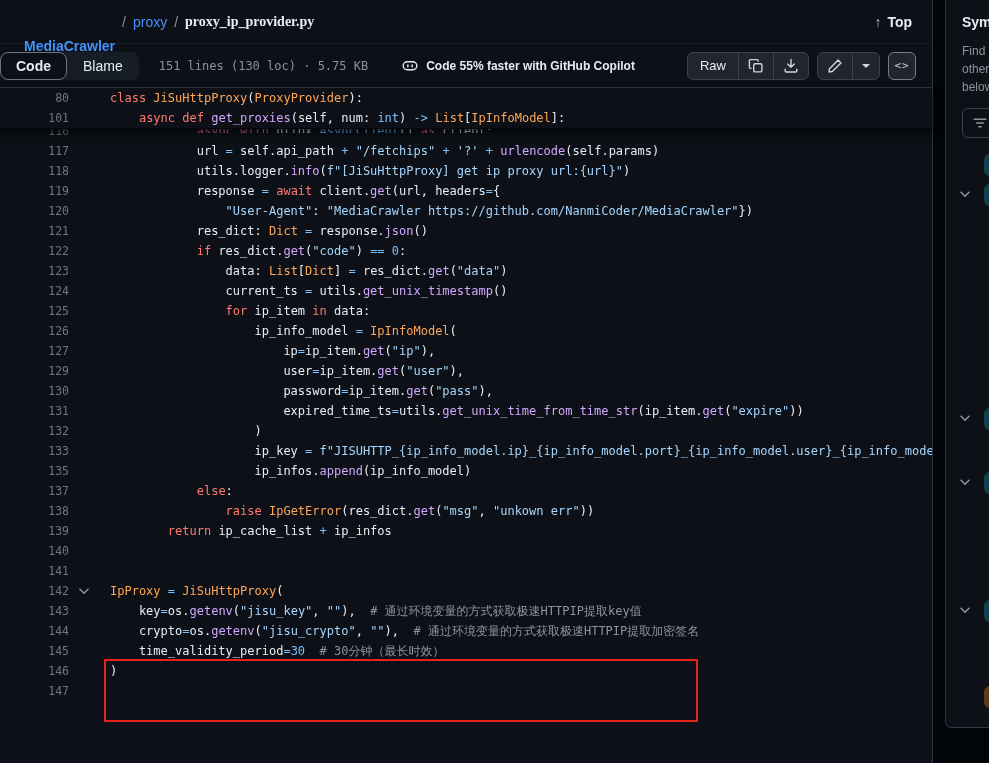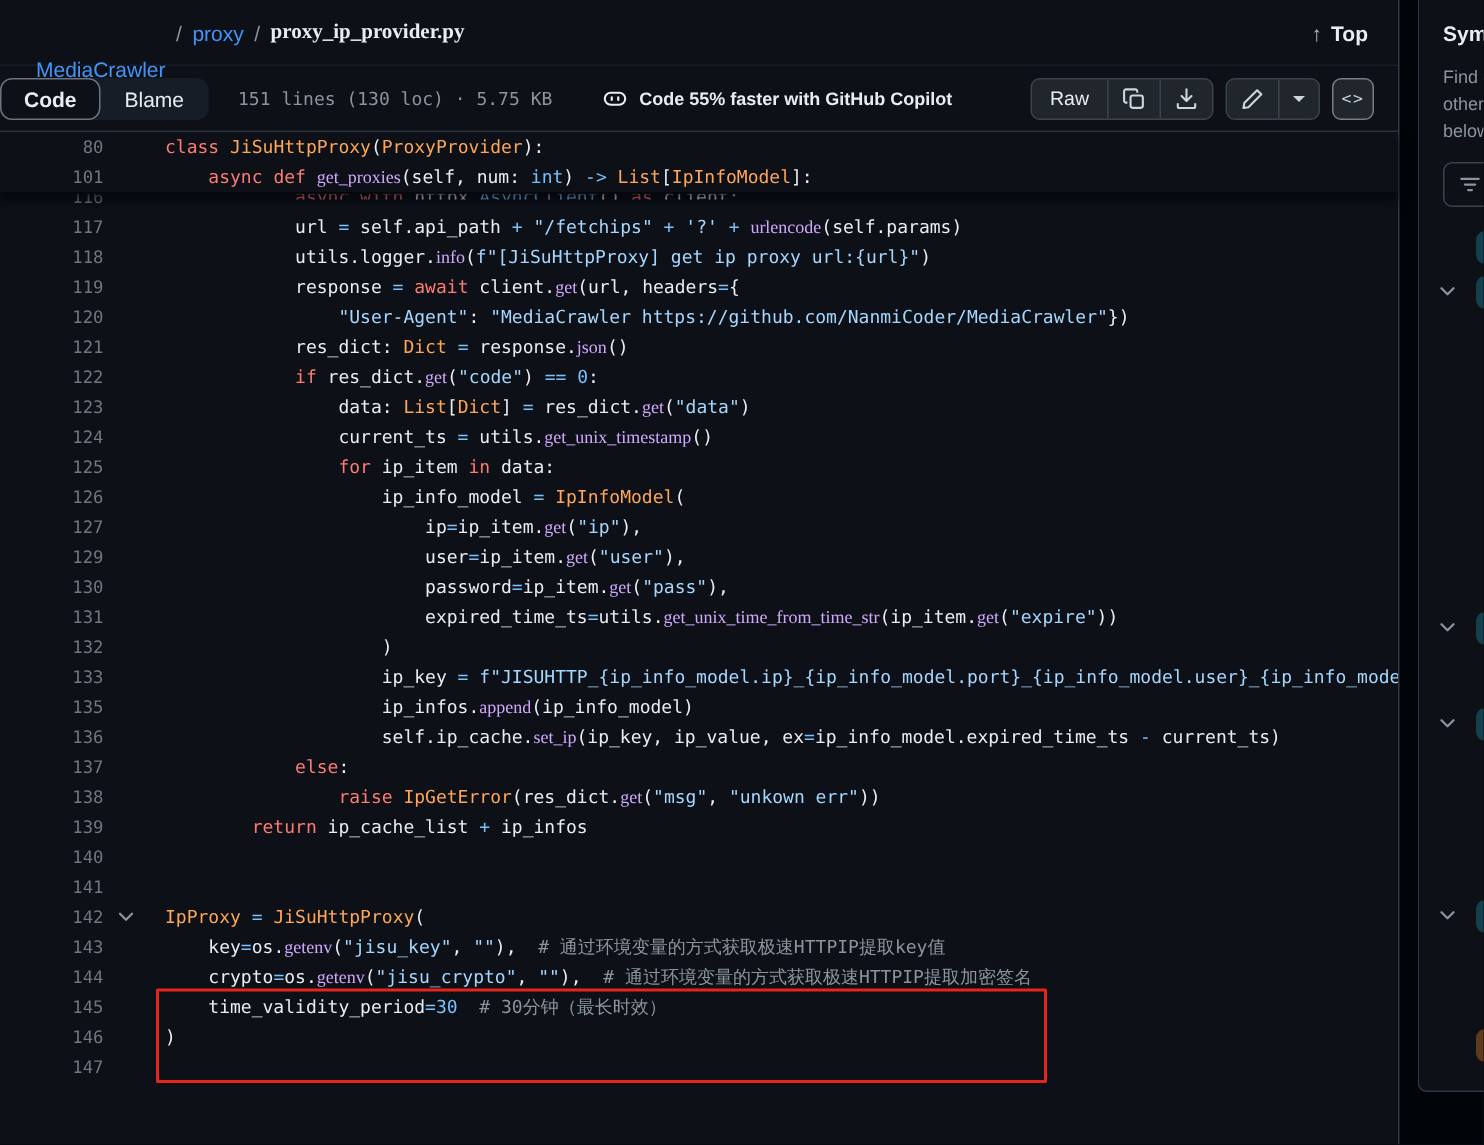--- a/index.html
+++ b/index.html
@@ -12,21 +12,21 @@
   .main-col{
     position:absolute;left:0;top:0;width:933px;height:763px;
     background:#0d1117;border-right:1px solid #2f3742;box-sizing:border-box;
   }
   .breadcrumb-row{
     height:44px;display:flex;align-items:center;justify-content:space-between;
     padding:0 20px 0 24px;border-bottom:1px solid #171d26;box-sizing:border-box;
   }
   .crumbs{display:flex;align-items:center;gap:7px;font-size:14px;}
   .crumb-link{color:#4493f8;cursor:pointer;}
-  .crumb-repo{font-weight:400;margin-top:48px;}
+  .crumb-repo{font-weight:700;margin-top:48px;}
   .crumb-sep{color:#8b949e;}
   .crumb-file{font-weight:600;color:#e6edf3;font-family:Liberation Serif, serif;}
   .top-btn{display:flex;align-items:center;gap:6px;font-size:14px;font-weight:600;color:#e6edf3;cursor:pointer;}
   .top-arrow{color:#b7bfc7;font-weight:400;font-size:14px;}
   .toolbar-row{
     height:44px;display:flex;align-items:center;gap:8px;
     padding:0 16px 0 0;border-bottom:1px solid #2f3742;box-sizing:border-box;
   }
   .segmented{display:flex;background:#171d26;border-radius:8px;align-items:stretch;}
   .seg-btn{font-size:14px;padding:4px 15px;border-radius:8px;border:1px solid transparent;color:#e6edf3;cursor:pointer;line-height:18px;}
@@ -46,21 +46,21 @@
   .caret{width:0;height:0;border-left:4px solid transparent;border-right:4px solid transparent;border-top:4px solid #cdd5dd;}
   
   .code-area{font-family:"DejaVu Sans Mono",monospace;font-size:12px;line-height:20px;position:relative;}
   .crow{display:flex;height:20px;margin-left:15px;}
   .ln{width:60px;flex:none;text-align:right;padding-right:6px;box-sizing:border-box;color:#6e7681;font-size:11.5px;cursor:pointer;}
   .fold{width:18px;flex:none;display:flex;align-items:center;justify-content:center;}
   .lc{flex:1;min-width:0;white-space:pre;overflow:hidden;padding-left:17px;}
   .sticky-block{position:relative;z-index:2;box-shadow:0 4px 7px rgba(1,4,9,.75);border-bottom:1px solid #05070b;background:#0d1117;}
   .crow.clip{height:12px;overflow:hidden;}
   .crow.clip .ln,.crow.clip .fold,.crow.clip .lc{transform:translateY(-8px);}
-  .c-kw{color:#ff7b72;}  .c-type{color:#ffa657;} .c-fn{color:#d2a8ff;font-family:Liberation Serif, serif;}
+  .c-kw{color:#ff7b72;}  .c-type{color:#ffa657;} .c-fn{color:#d2a8ff;}
   .c-str{color:#a5d6ff;} .c-const{color:#79c0ff;} .c-op{color:#79c0ff;}
   .c-pl{color:#e6edf3;}  .c-com{color:#8b949e;}
   .annotation{
     position:absolute;left:104px;top:659px;width:594px;height:63px;
     border:2px solid #e5251b;box-sizing:border-box;z-index:6;border-radius:1px;
   }
   
   .side-panel{
     position:absolute;left:945px;top:0;width:330px;height:728px;
     background:#0d1117;border:1px solid #2f3742;border-top:none;
@@ -245,25 +245,20 @@
         </div>
         <div class="crow">
           <div class="ln">133</div>
           <div class="fold"></div>
           <div class="lc"><span class="c-pl">                    ip_key </span><span class="c-op">=</span><span class="c-pl"> </span><span class="c-str">f"JISUHTTP_{ip_info_model.ip}_{ip_info_model.port}_{ip_info_model.user}_{ip_info_model.password}"</span></div>
         </div>
         <div class="crow">
           <div class="ln">135</div>
           <div class="fold"></div>
           <div class="lc"><span class="c-pl">                    ip_infos.</span><span class="c-fn">append</span><span class="c-pl">(ip_info_model)</span></div>
-        </div>
-        <div class="crow">
-          <div class="ln">136</div>
-          <div class="fold"></div>
-          <div class="lc"><span class="c-pl">                    self.ip_cache.</span><span class="c-fn">set_ip</span><span class="c-pl">(ip_key, ip_value, ex</span><span class="c-op">=</span><span class="c-pl">ip_info_model.expired_time_ts </span><span class="c-op">-</span><span class="c-pl"> current_ts)</span></div>
         </div>
         <div class="crow">
           <div class="ln">137</div>
           <div class="fold"></div>
           <div class="lc"><span class="c-pl">            </span><span class="c-kw">else</span><span class="c-pl">:</span></div>
         </div>
         <div class="crow">
           <div class="ln">138</div>
           <div class="fold"></div>
           <div class="lc"><span class="c-pl">                </span><span class="c-kw">raise</span><span class="c-pl"> </span><span class="c-type">IpGetError</span><span class="c-pl">(res_dict.</span><span class="c-fn">get</span><span class="c-pl">(</span><span class="c-str">"msg"</span><span class="c-pl">, </span><span class="c-str">"unkown err"</span><span class="c-pl">))</span></div>

